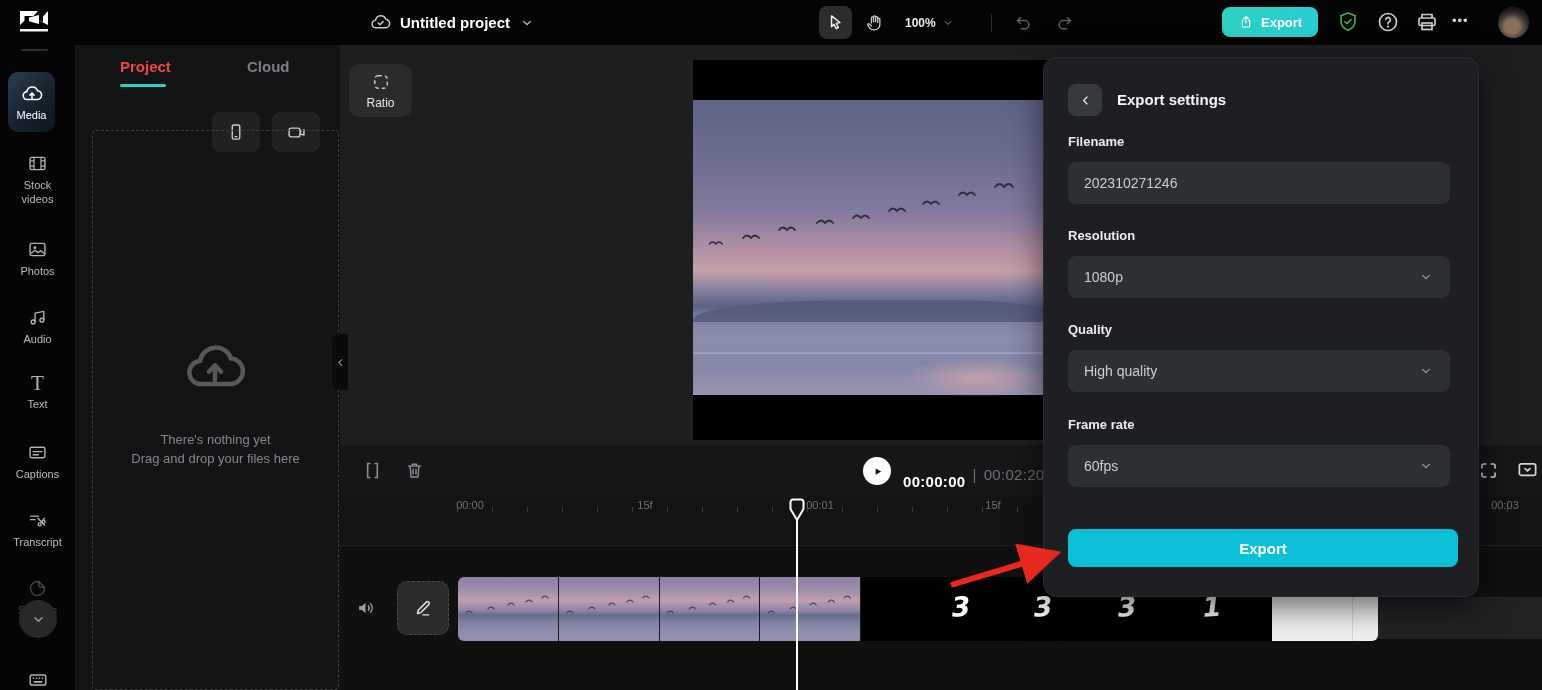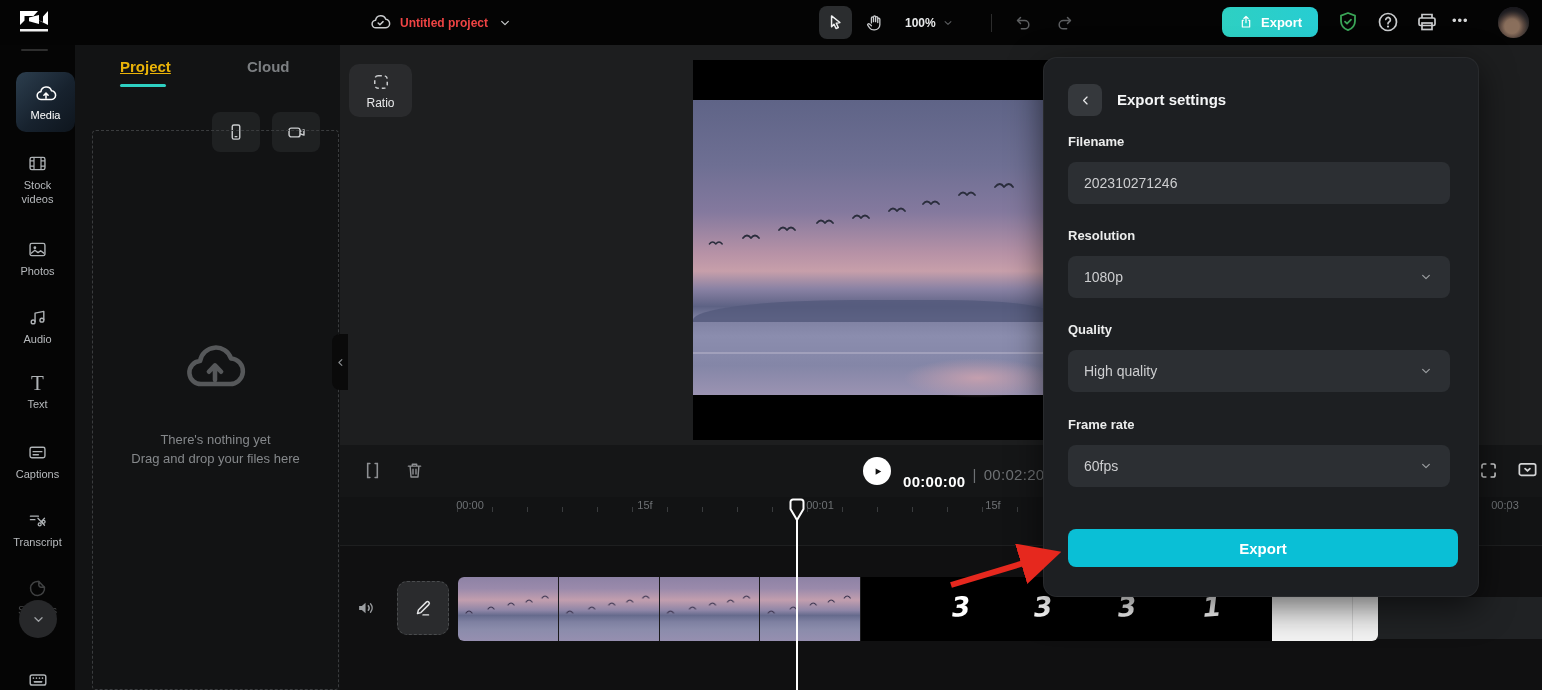--- a/index.html
+++ b/index.html
@@ -9,48 +9,48 @@
   .abs{position:absolute;}
   .row{display:flex;align-items:center;}
   svg{display:block;}
   .ico{color:#c9cbcd;}
   .dim{color:#5c5e60;}
 
   
   #topbar{left:0;top:0;width:1542px;height:45px;background:#040404;}
   .tool-btn{border-radius:8px;display:flex;align-items:center;justify-content:center;}
   .tool-btn.active{background:#2b2d2f;}
-  #project-title{color:#ef4444;font-weight:bold;font-size:12px;}
+  #project-title{color:#ffffff;font-weight:bold;font-size:15px;}
   #zoom-level{color:#e8e9ea;font-size:12px;font-weight:bold;}
   #export-top{background:linear-gradient(90deg,var(--teal),#27cdd2);border-radius:8px;
       height:30px;display:flex;align-items:center;justify-content:center;gap:7px;color:#fff;
       font-weight:bold;font-size:13px;padding:0 16px;}
   #avatar{width:31px;height:31px;border-radius:50%;
       background:radial-gradient(circle at 45% 62%,#8a6f5c 0 28%,#5c4a41 45%,#33302f 62%,#1d1c22 100%);
       box-shadow:inset 0 10px 8px -6px #15141a;}
   .divider-v{width:1px;height:18px;background:#2c2c2c;}
 
   
   #rail{left:0;top:45px;width:75px;height:645px;background:#050505;}
   .rail-item{position:absolute;left:0;width:75px;display:flex;flex-direction:column;
       align-items:center;gap:5px;color:#b7babd;font-size:11px;text-align:center;line-height:1.25;}
   .rail-item .ico{color:#aeb2b5;}
-  #rail-media{left:16px;width:59px;height:60px;border-radius:10px;
+  #rail-media{left:8px;width:47px;height:60px;border-radius:10px;
       background:linear-gradient(135deg,#2c3e4e 0%,#17222e 55%,#0e151d 100%);
       display:flex;flex-direction:column;align-items:center;justify-content:center;gap:4px;
       color:#fff;font-size:11px;}
   #rail-media .ico{color:#fff;}
   #logo-divider{left:21px;top:4px;width:27px;height:2px;background:#2e2e2e;border-radius:1px;}
   #scroll-down-btn{left:19px;width:38px;height:38px;border-radius:50%;background:#27282a;
       display:flex;align-items:center;justify-content:center;}
 
   
   #panel-left{left:75px;top:45px;width:265px;height:645px;background:#121314;}
   .tab{font-size:15px;font-weight:bold;}
-  #tab-project{color:#eab308;text-decoration:underline;}
+  #tab-project{color:#ef4444;}
   #tab-cloud{color:#7c7f82;}
   #tab-underline{background:var(--teal);height:3px;width:46px;border-radius:2px;}
   .lp-btn{background:#1f2122;border-radius:8px;height:40px;display:flex;align-items:center;
       justify-content:center;}
   #upload-btn{gap:8px;color:var(--teal);font-weight:bold;font-size:14px;padding:0 14px;}
   #dropzone{border:1px dashed #3a3c3e;border-radius:4px;}
   .empty-txt{color:#85888b;font-size:13px;text-align:center;line-height:1.45;}
 
   
   #preview{left:340px;top:45px;width:1202px;height:400px;background:#1d1e1f;}

